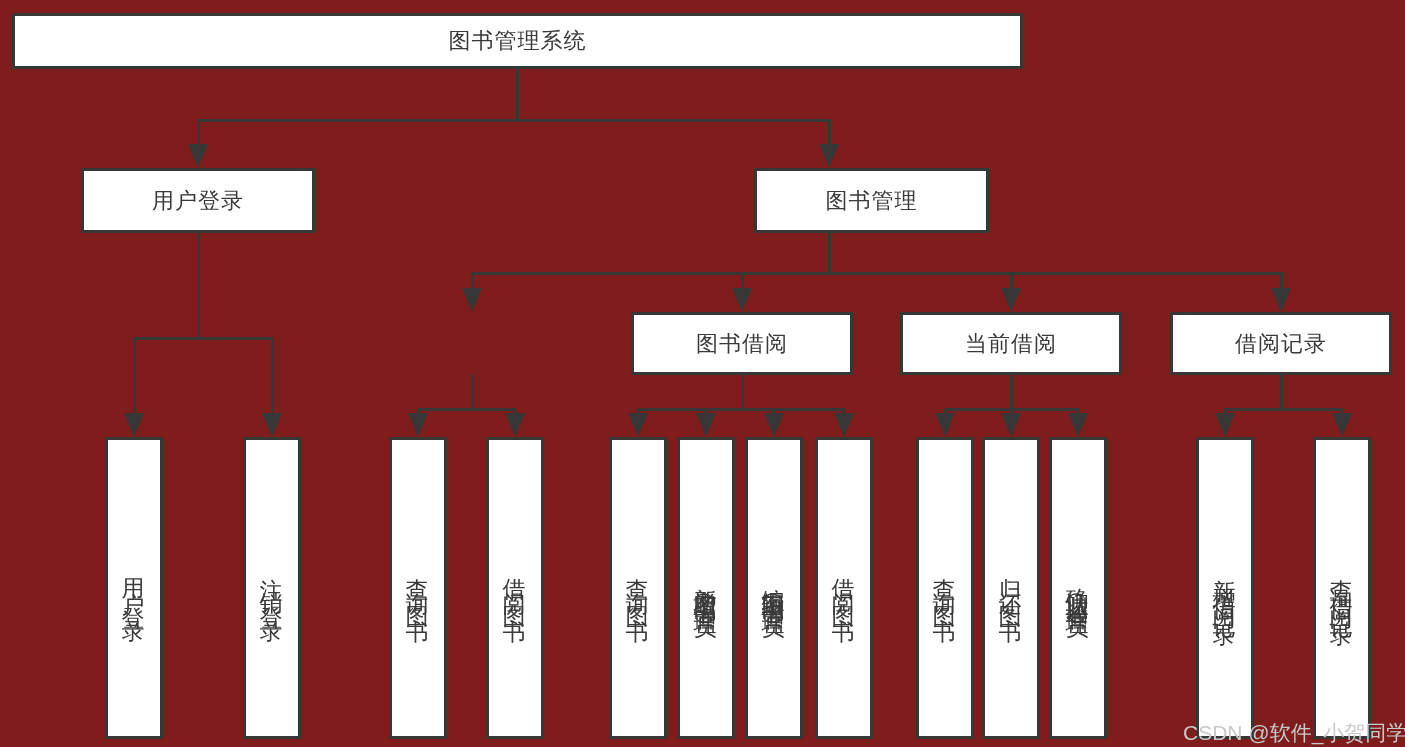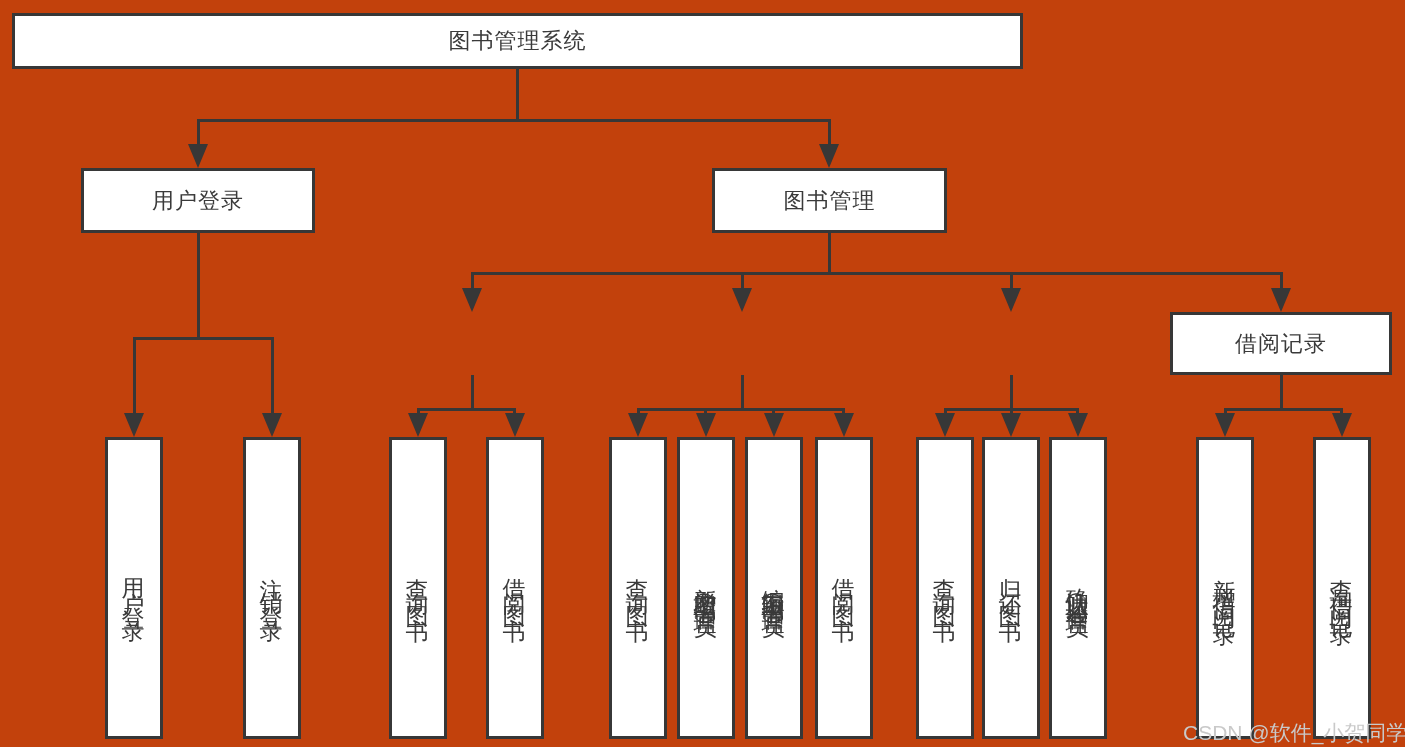--- a/index.html
+++ b/index.html
@@ -1,19 +1,19 @@
 <!DOCTYPE html>
 <html><head>
 <meta charset="utf-8">
 <style>
   html,body { margin:0; padding:0; background:#ffffff; }
   .diagram {
     position:relative;
     width:1405px; height:747px;
-    background:#c2410c;
+    background:#7f1d1d;
     font-family:"Liberation Sans", sans-serif;
     overflow:hidden;
   }
   .box {
     position:absolute;
     box-sizing:border-box;
     background:#ffffff;
     border:3px solid #373737;
     color:#3a3a3a;
     display:flex;
@@ -108,22 +108,24 @@
   <div class="vl" style="left:1280px;top:375px;height:33px"></div>
   <div class="hl" style="left:1224px;top:408px;width:119px"></div>
   <div class="vl" style="left:1224px;top:408px;height:7px"></div>
   <div class="vl" style="left:1340px;top:408px;height:7px"></div>
   <div class="arrow" style="left:1215px;top:413px"></div>
   <div class="arrow" style="left:1332px;top:413px"></div>
 
   <div class="box hbox" style="left:12px;top:13px;width:1011px;height:56px">图书管理系统</div>
 
   <div class="box hbox" style="left:81px;top:168px;width:234px;height:65px">用户登录</div>
-  <div class="box hbox" style="left:712px;top:168px;width:235px;height:65px">图书管理</div>
+  <div class="box hbox" style="left:754px;top:168px;width:235px;height:65px">图书管理</div>
 
+  <div class="box hbox" style="left:631px;top:312px;width:222px;height:63px">图书借阅</div>
+  <div class="box hbox" style="left:900px;top:312px;width:222px;height:63px">当前借阅</div>
   <div class="box hbox" style="left:1170px;top:312px;width:222px;height:63px">借阅记录</div>
 
   <div class="box leaf ls4" style="left:105px;top:437px;width:58px;height:302px">用户登录</div>
   <div class="box leaf ls4" style="left:243px;top:437px;width:58px;height:302px">注销登录</div>
 
   <div class="box leaf ls4" style="left:389px;top:437px;width:58px;height:302px">查询图书</div>
   <div class="box leaf ls4" style="left:486px;top:437px;width:58px;height:302px">借阅图书</div>
 
   <div class="box leaf ls4" style="left:609px;top:437px;width:58px;height:302px">查询图书</div>
   <div class="box leaf ls9" style="left:677px;top:437px;width:58px;height:302px">新增图书（管理员）</div>

